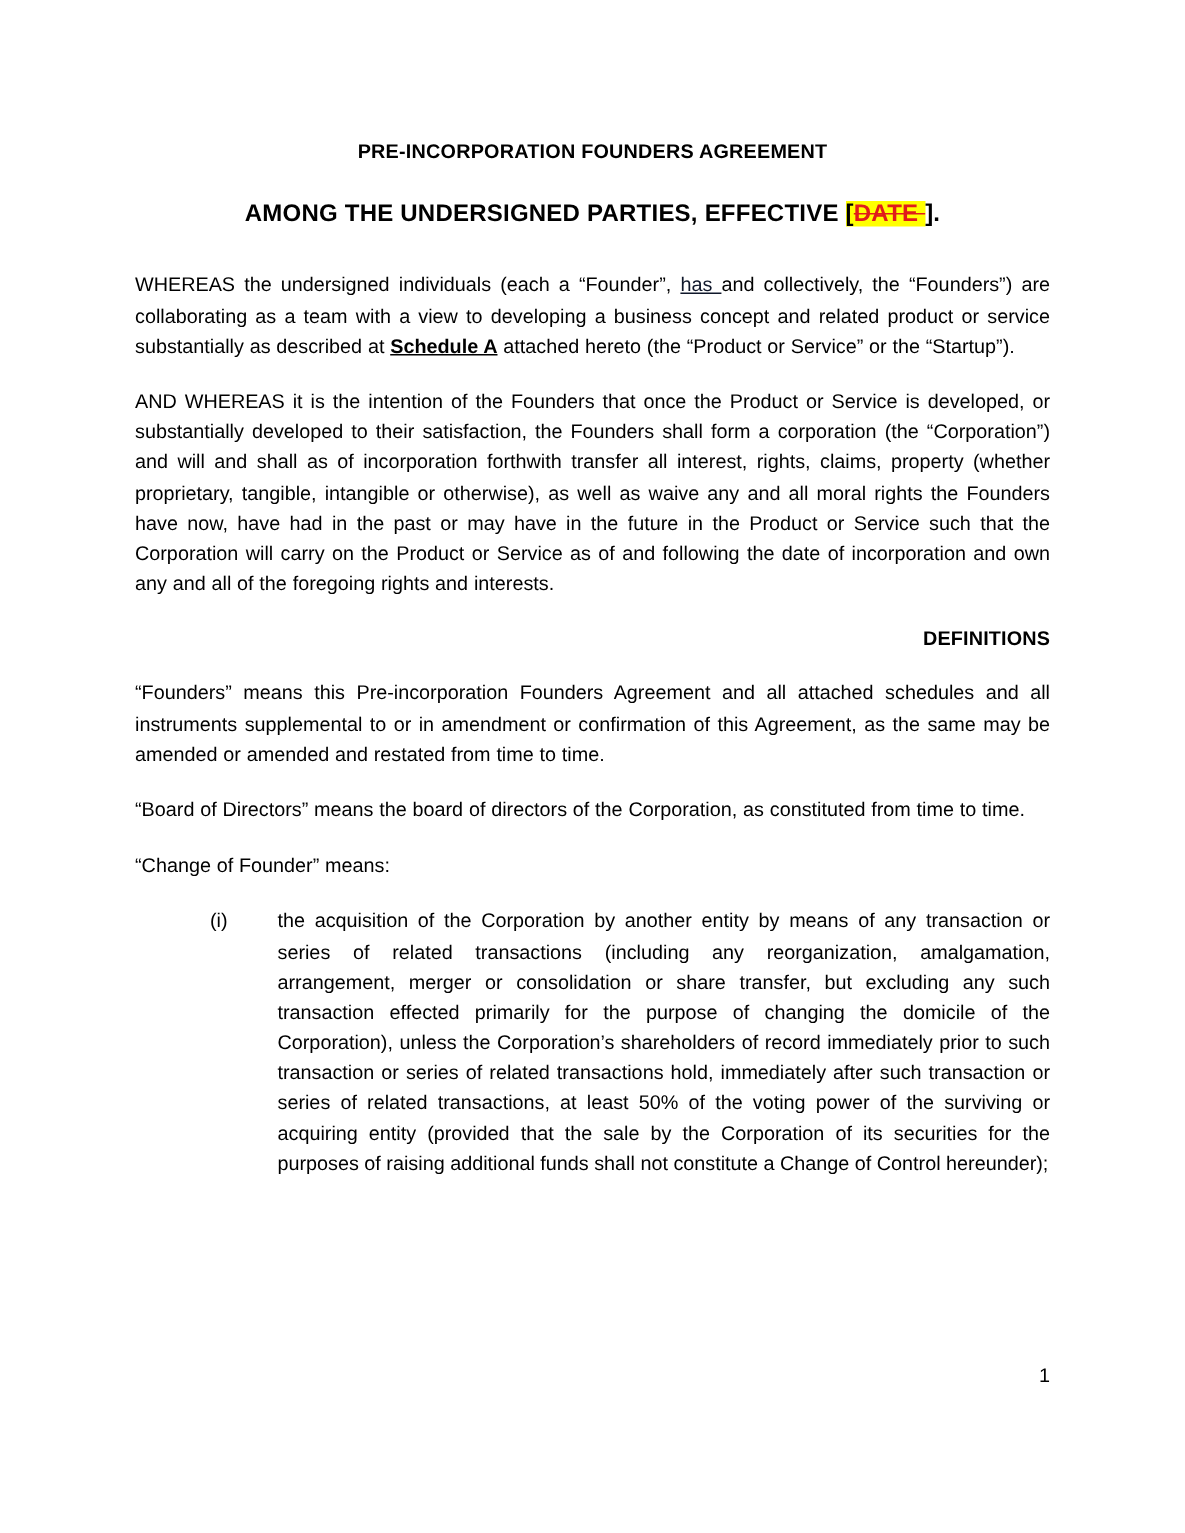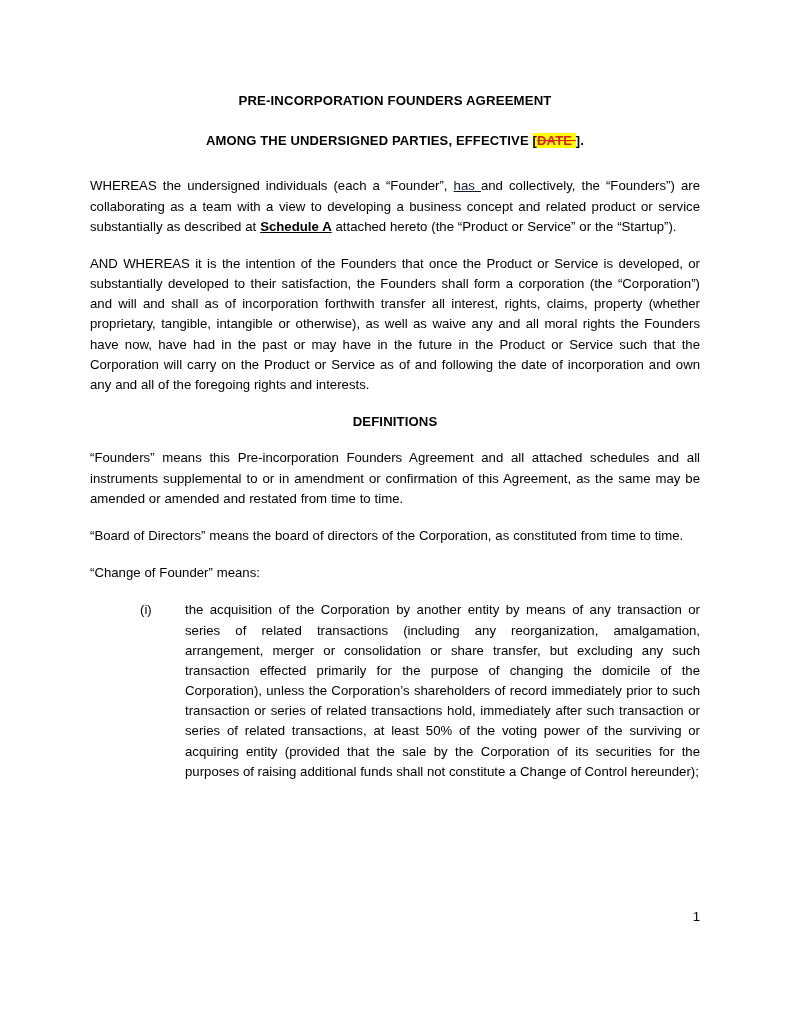--- a/index.html
+++ b/index.html
@@ -30,41 +30,41 @@
   .doc-title {
     text-align: center;
     font-size: 13.2px;
     font-weight: bold;
     letter-spacing: 0.15px;
     line-height: 1.35;
     margin: 0 0 22px 0;
   }
   .doc-subtitle {
     text-align: center;
-    font-size: 13px;
+    font-size: 16px;
     font-weight: bold;
     letter-spacing: 0.15px;
     line-height: 1.35;
     margin: 0 0 27px 0;
   }
 
   p.body-para {
     text-align: justify;
     font-size: 13.2px;
     line-height: 1.53;
     margin: 0 0 17px 0;
     word-spacing: 0.2px;
   }
 
   h2.section-heading {
     font-size: 13.2px;
     font-weight: bold;
     margin: 0 0 17px 0;
     line-height: 1.45;
-    text-align: center;
+    text-align: right;
     letter-spacing: 0.1px;
   }
 
   
   .clause {
     display: flex;
     margin: 0 0 17px 0;
   }
   .clause-marker {
     flex: 0 0 auto;

